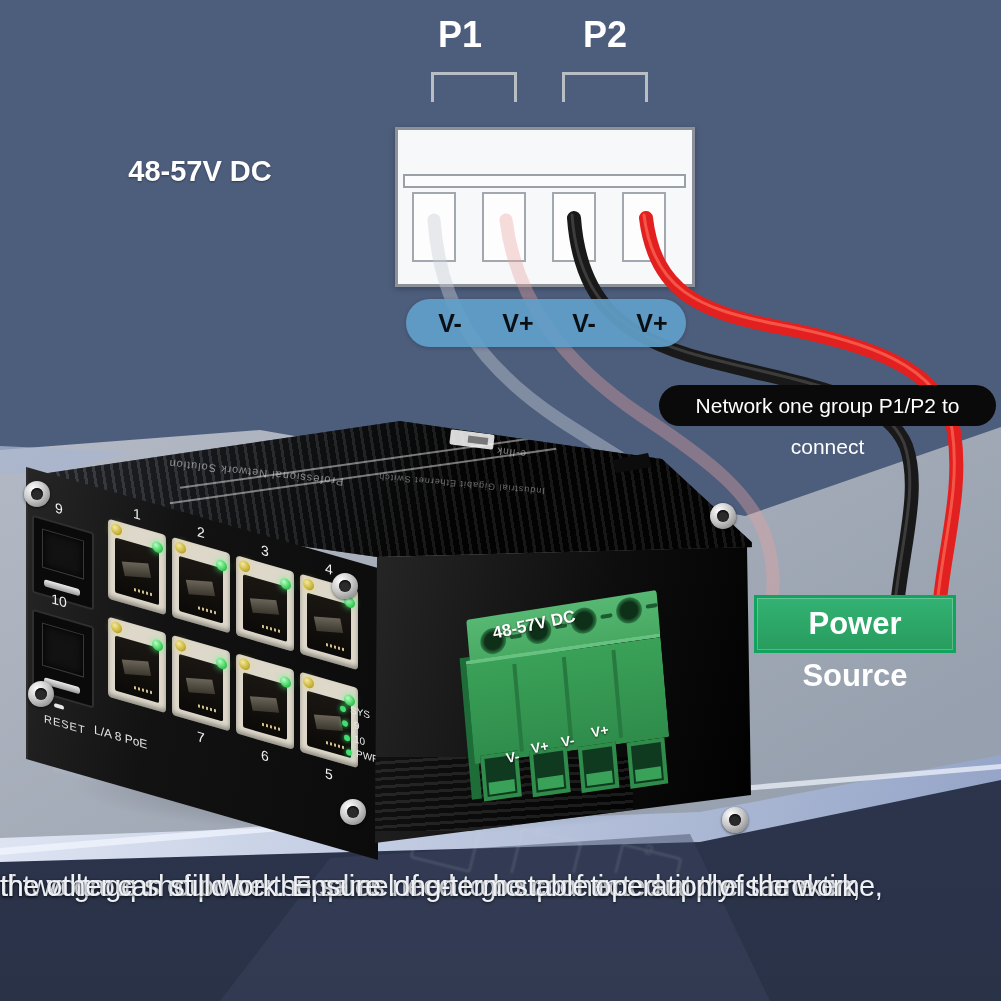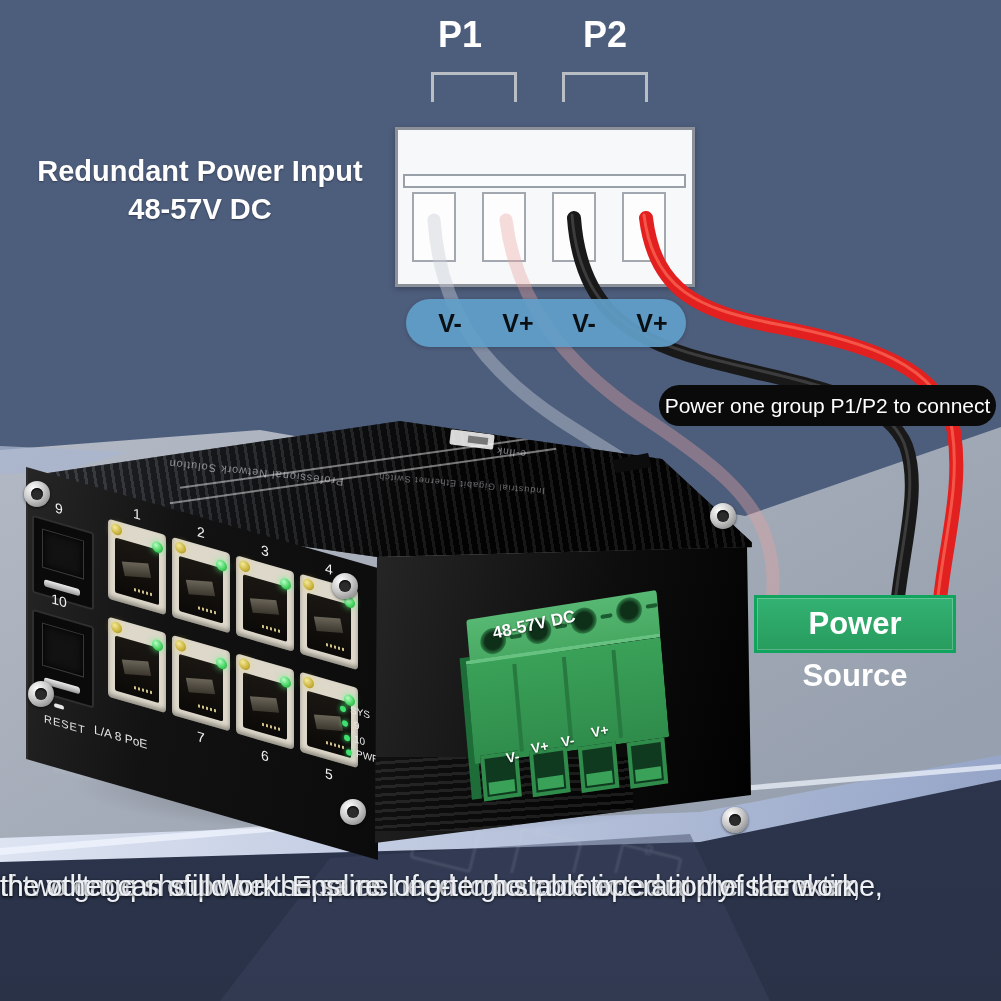--- a/index.html
+++ b/index.html
@@ -136,21 +136,20 @@
 
   <div class="bg-wall"></div>
   <div class="bg-table"></div>
   <div class="table-edge-hl"></div>
   <div class="platform-band"></div>
   <div class="platform-core"></div>
   <div class="bg-bottom"></div>
   <div class="bg-facet"></div>
 
   <div class="heading">
-    <div style="position:static">Redundant Power Input</div>
     <div style="position:static">48-57V DC</div>
   </div>
 
   <div class="pgroup" style="left:416px;top:14px">P1</div>
   <div class="pgroup" style="left:561px;top:14px">P2</div>
   <div class="bracket" style="left:431px;top:72px"></div>
   <div class="bracket" style="left:562px;top:72px"></div>
 
   <div class="connector">
     <div class="bar"></div>
@@ -375,21 +374,21 @@
       </div>
   </div>
 
   <div class="vpill">
     <span style="left:22px">V-</span>
     <span style="left:90px">V+</span>
     <span style="left:156px">V-</span>
     <span style="left:224px">V+</span>
   </div>
 
-  <div class="callout">Power one group P1/P2 to connect</div>
+  <div class="callout">Network one group P1/P2 to connect</div>
   <div class="psource">Power Source</div>
 
   <div class="caption">
     <p>If two groups of power supplies need to be connected at the same time,</p>
     <p>the voltage should be the same. If one group of time supply is broken,</p>
     <p>the other can still work. Ensure long-term stable operation of the work</p>
   </div>
 
 </div>
 

